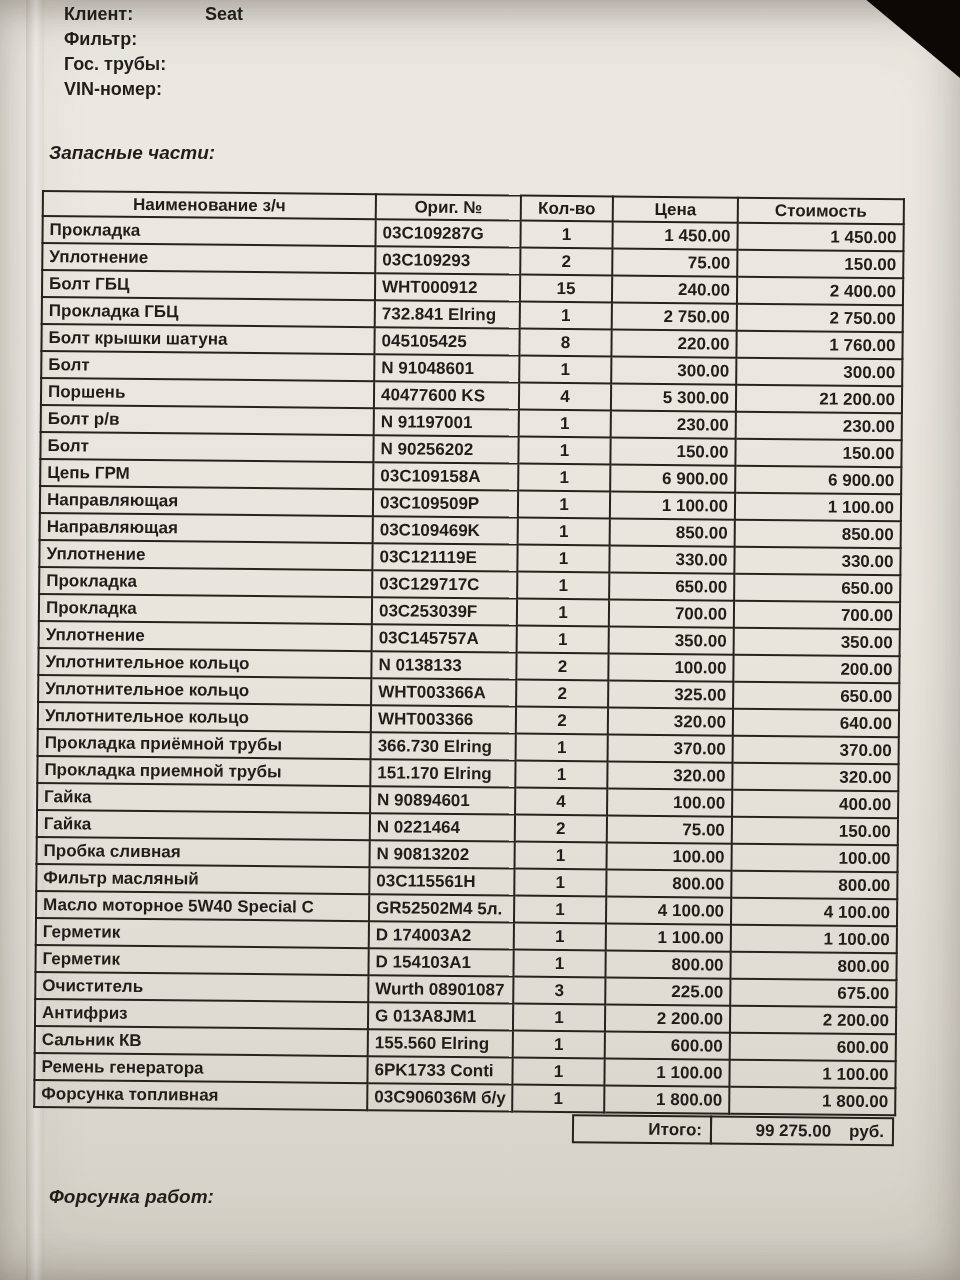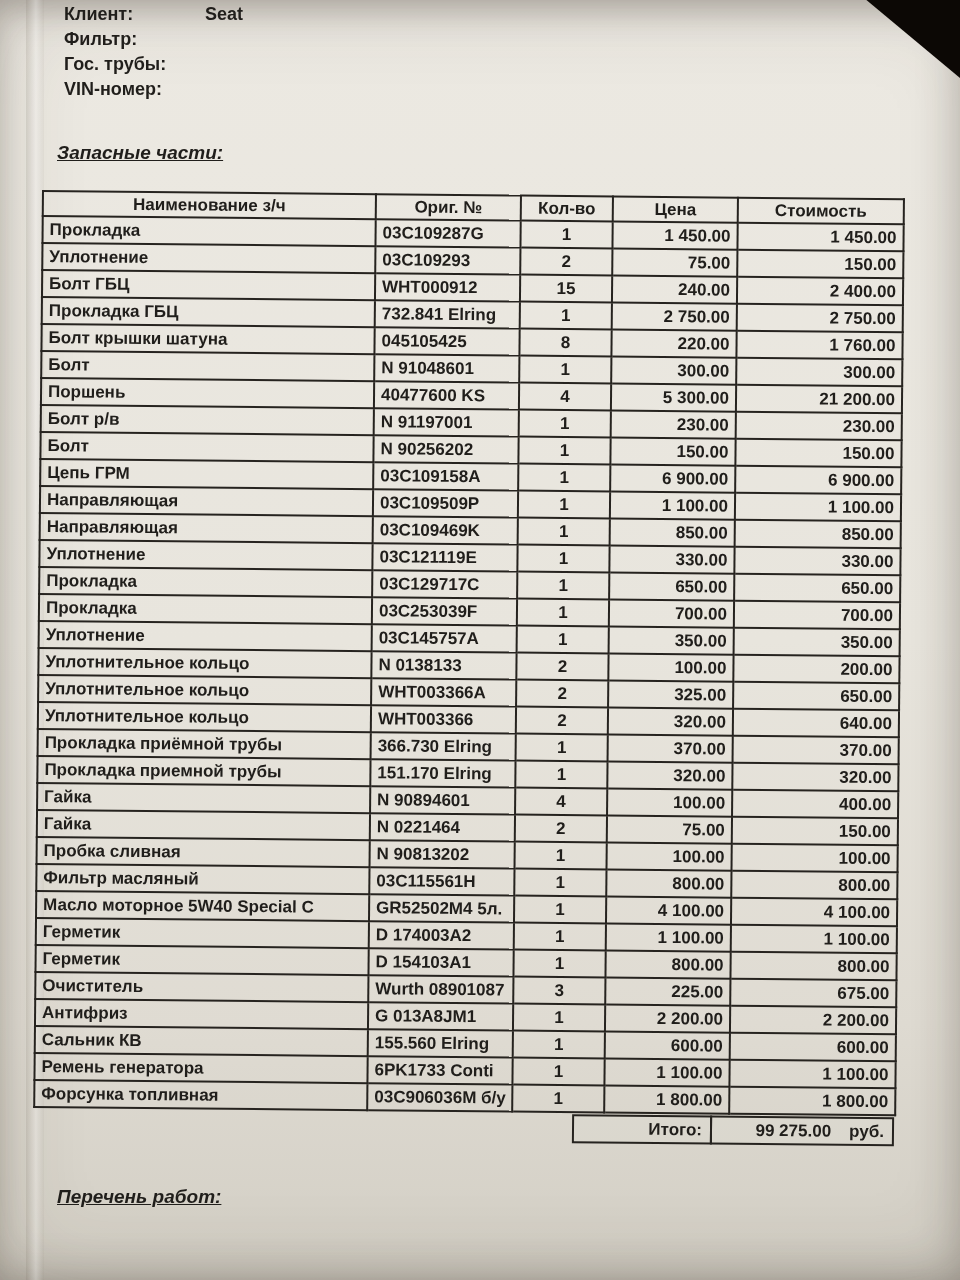--- a/index.html
+++ b/index.html
@@ -28,23 +28,22 @@
     position:absolute; top:0; right:0; width:120px; height:78px;
     background:#0c0805;
     clip-path: polygon(22% 0, 100% 0, 100% 100%);
   }
 
   .fields { position:absolute; left:64px; top:4px; }
   .field-row { position:relative; height:25px; font-size:18px; font-weight:700; }
   .field-value { position:absolute; left:141px; top:0; }
 
   .section-title {
-    position:absolute; left:57px;
+    position:absolute; left:49px;
     font-size:19px; font-weight:700; font-style:italic;
-    text-decoration:underline;
     text-align:center;
   }
   .parts-title { top:142px; }
   .works-title { top:1186px; }
 
   .table-block {
     position:absolute; left:42px; top:190px; width:862px;
     transform: rotate(0.55deg); transform-origin: 0 0;
   }
   table.parts { border-collapse:collapse; table-layout:fixed; width:861px; }
@@ -360,17 +359,17 @@
 
       <div class="totals">
         <div class="tbox totals-label">Итого:</div>
         <div class="tbox totals-value">
           <span>99 275.00</span>
           <span>руб.</span>
         </div>
       </div>
     </div>
 
-    <div class="section-title works-title">Перечень работ:</div>
+    <div class="section-title works-title">Форсунка работ:</div>
 
   </div>
   <div class="corner-dark"></div>
 </div>
 
 </body></html>

